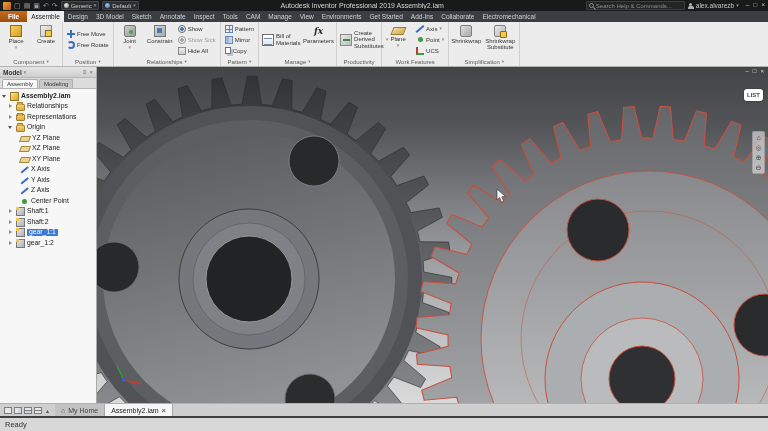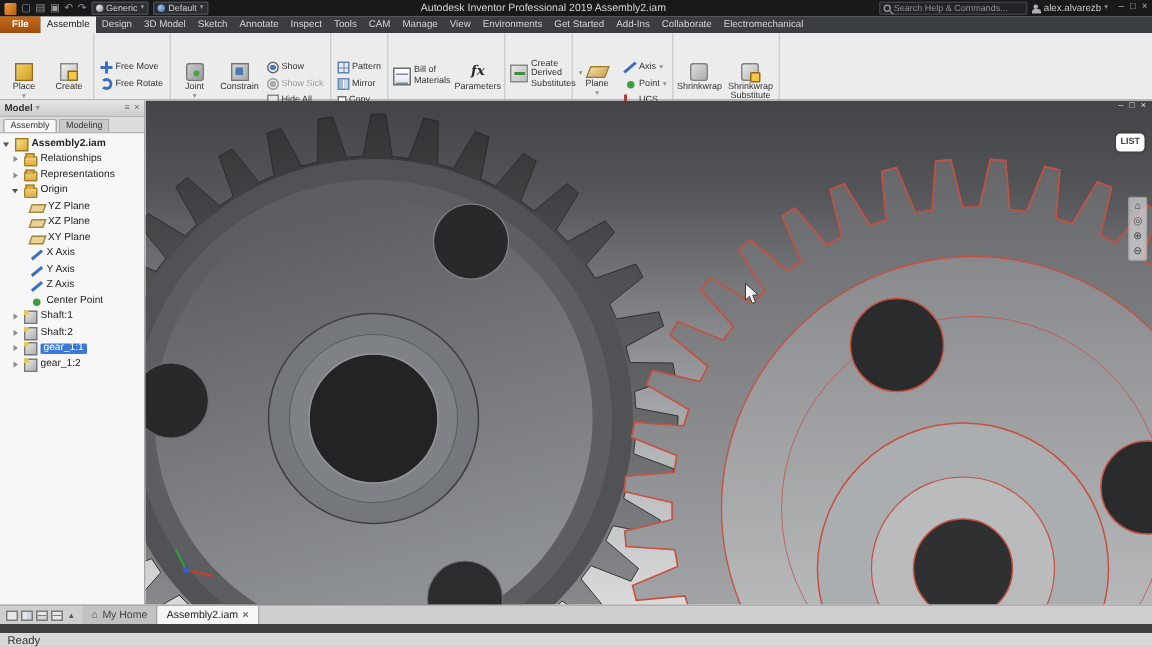--- a/index.html
+++ b/index.html
@@ -31,21 +31,21 @@
 
   
   .ribbontabs{height:11px;background:#3a3d41;display:flex;align-items:stretch;font-size:6.5px;color:#d2d3d5;flex:none}
   .file-tab{background:linear-gradient(var(--file-orange),#9a4e0e);color:#fff;font-weight:bold;display:flex;align-items:center;padding:0 8px}
   .rtab{display:flex;align-items:center;padding:0 4px;white-space:nowrap}
   .rtab.active{background:#ececec;color:#1c1c1c}
 
   
   .ribbon{height:45px;background:#ececec;border-bottom:1px solid #b3b3b3;display:flex;flex:none}
   .rgroup{display:flex;flex-direction:column;border-right:1px solid #cfcfcf}
-  .rgroup-body{flex:1;display:flex;align-items:stretch;gap:2px;padding:18px 2px}
+  .rgroup-body{flex:1;display:flex;align-items:stretch;gap:2px;padding:1px 2px}
   .rgroup-label{height:9px;display:flex;align-items:center;justify-content:center;gap:2px;font-size:6px;color:#5a5a5a}
   .glarr{font-size:4.5px;color:#7d7d7d}
   .rgroup-filler{flex:1}
   .bigbtn{min-width:28px;max-width:34px;display:flex;flex-direction:column;align-items:center;padding-top:2px;gap:1px;font-size:6px;color:#333;text-align:center;line-height:1.05;border-radius:2px}
   .blabel{display:block}
   .btncol{display:flex;flex-direction:column;justify-content:center;gap:1px}
   .smbtn{display:flex;align-items:center;gap:2px;font-size:6px;color:#333;height:10px;padding:0 2px;white-space:nowrap;border-radius:1px}
   .smbtn.disabled{color:#9c9c9c}
   .medbtn{width:40px;display:flex;align-items:center;gap:2px;font-size:6px;color:#333;line-height:1.05;padding:0 1px}
 
@@ -121,21 +121,21 @@
   .wl.split{background:linear-gradient(90deg,#e8e8e8 45%,#7d7d7d 45% 55%,#cfd6de 55%)}
   .wl.rows{background:linear-gradient(#e8e8e8 40%,#7d7d7d 40% 55%,#cfd6de 55%)}
   .wl.grid{background:linear-gradient(#e8e8e8 45%,#7d7d7d 45% 55%,#e8e8e8 55%),linear-gradient(90deg,transparent 45%,#7d7d7d 45% 55%,transparent 55%)}
   .dt-up{font-size:6px;color:#555;padding:0 2px}
   .dtab{display:flex;align-items:center;gap:3px;padding:0 6px;background:#c2c2c2;border-right:1px solid #a8a8a8;white-space:nowrap}
   .dtab .home-g{font-size:7px;color:#555}
   .dtab.active{background:#f6f6f6;color:#222}
   .dclose{font-size:7px;color:#666;font-weight:bold}
 
   
-  .statusbar{height:15px;background:#d8d8d8;border-top:6px solid #404040;display:flex;align-items:center;padding:0 5px;font-size:7.5px;color:#333;flex:none}
+  .statusbar{height:15px;background:#d8d8d8;border-top:2px solid #404040;display:flex;align-items:center;padding:0 5px;font-size:7.5px;color:#333;flex:none}
 </style>
 </head>
 <body>
 
 <div class="app">
 
   <div class="titlebar">
     <span class="app-badge"></span>
     <span class="qa">▢</span>
     <span class="qa">▤</span>

